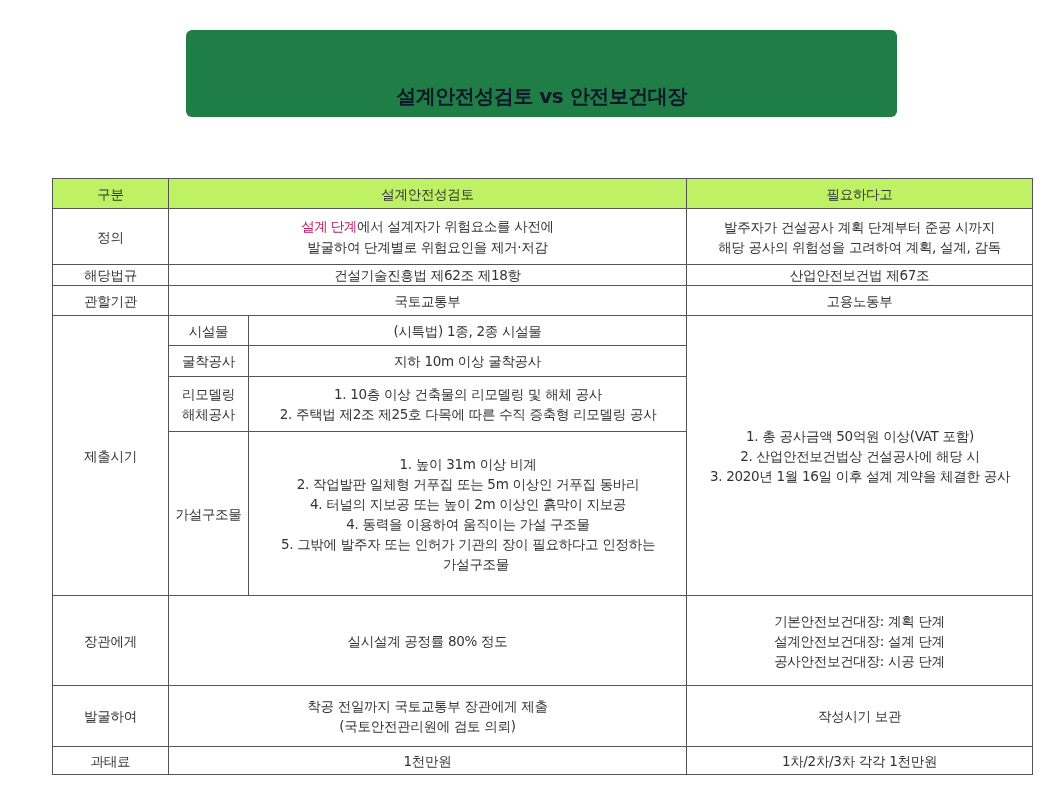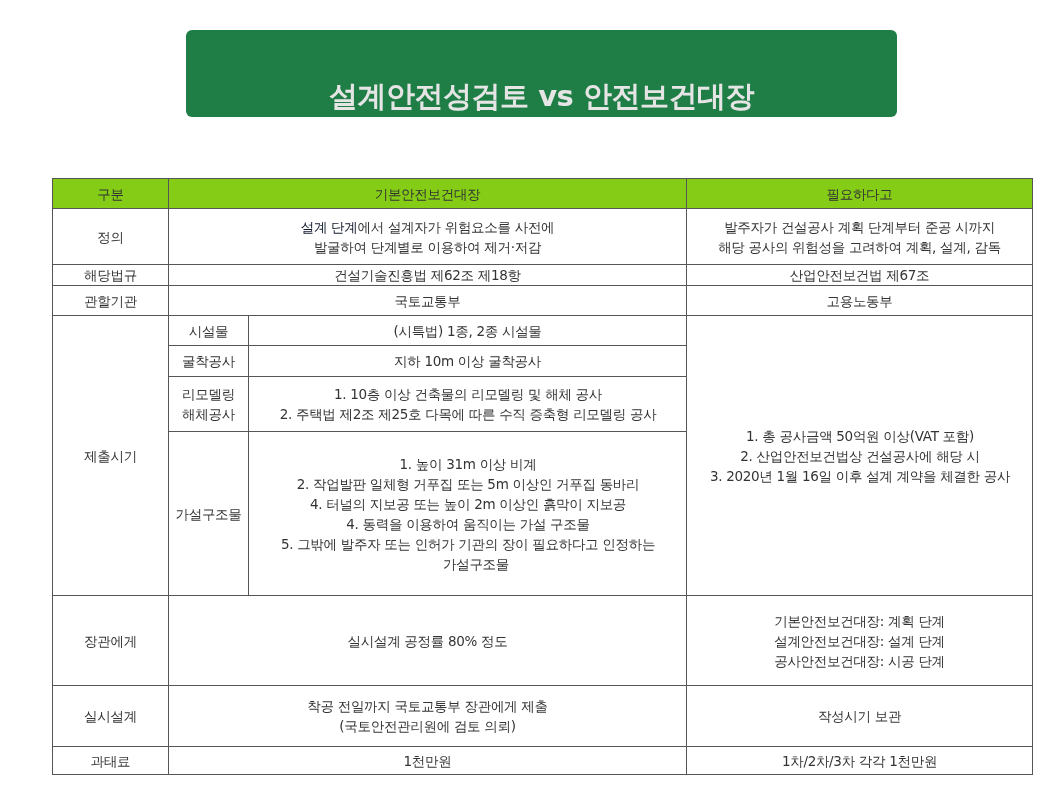--- a/index.html
+++ b/index.html
@@ -7,64 +7,64 @@
       width: 1043px; height: 795px; position: relative; overflow: hidden;
       font-family: "DejaVu Sans", "Liberation Sans", sans-serif;
       color: #333333;
     }
     .banner {
       position: absolute; left: 186px; top: 30px; width: 711px; height: 87px;
       background: #1f7e45; border-radius: 6px;
       display: flex; align-items: center; justify-content: center;
     }
     .banner-title {
-      color: #e5e5e5; font-size: 29px; font-weight: bold; letter-spacing: -0.5px; margin-top: 46px;
+      color: #0f172a; font-size: 20px; font-weight: bold; letter-spacing: -0.5px; margin-top: 46px;
     }
     table.cmp {
       position: absolute; left: 52px; top: 178px; width: 980px;
       border-collapse: collapse; table-layout: fixed;
       font-size: 13.5px; letter-spacing: -0.3px;
     }
     table.cmp td, table.cmp th {
       border: 1.5px solid #555555; padding: 0 4px; text-align: center; vertical-align: middle;
       font-weight: normal; line-height: 20px;
     }
-    table.cmp thead th { background: #84cc16; height: 29px; }
+    table.cmp thead th { background: #bef264; height: 29px; }
     .left { text-align: center; padding-left: 5px !important; }
-    .red { color: #0f172a; }
+    .red { color: #be185d; font-family: Liberation Serif, serif; }
     .line { display: block; }
     .indent { display: block; padding-left: 16px; }
   </style>
 </head>
 <body>
 
 <div class="banner">
   <span class="banner-title">설계안전성검토 vs 안전보건대장</span>
 </div>
 
 <table class="cmp">
   <colgroup>
     <col style="width:116px">
     <col style="width:80px">
     <col style="width:438px">
     <col style="width:346px">
   </colgroup>
   <thead>
     <tr>
       <th>구분</th>
-      <th colspan="2">기본안전보건대장</th>
+      <th colspan="2">설계안전성검토</th>
       <th>필요하다고</th>
     </tr>
   </thead>
   <tbody>
     <tr style="height:56px">
       <td>정의</td>
       <td colspan="2">
         <span class="line"><span class="red">설계 단계</span><span>에서 설계자가 위험요소를 사전에</span></span>
-        <span class="line">발굴하여 단계별로 이용하여 제거·저감</span>
+        <span class="line">발굴하여 단계별로 위험요인을 제거·저감</span>
       </td>
       <td>
         <span class="line">발주자가 건설공사 계획 단계부터 준공 시까지</span>
         <span class="line">해당 공사의 위험성을 고려하여 계획, 설계, 감독</span>
       </td>
     </tr>
     <tr style="height:19px">
       <td>해당법규</td>
       <td colspan="2">건설기술진흥법 제62조 제18항</td>
       <td>산업안전보건법 제67조</td>
@@ -112,21 +112,21 @@
     <tr style="height:90px">
       <td>장관에게</td>
       <td colspan="2">실시설계 공정률 80% 정도</td>
       <td>
         <span class="line">기본안전보건대장: 계획 단계</span>
         <span class="line">설계안전보건대장: 설계 단계</span>
         <span class="line">공사안전보건대장: 시공 단계</span>
       </td>
     </tr>
     <tr style="height:61px">
-      <td>실시설계</td>
+      <td>발굴하여</td>
       <td colspan="2">
         <span class="line">착공 전일까지 국토교통부 장관에게 제출</span>
         <span class="line">(국토안전관리원에 검토 의뢰)</span>
       </td>
       <td>작성시기 보관</td>
     </tr>
     <tr style="height:28px">
       <td>과태료</td>
       <td colspan="2">1천만원</td>
       <td>1차/2차/3차 각각 1천만원</td>

